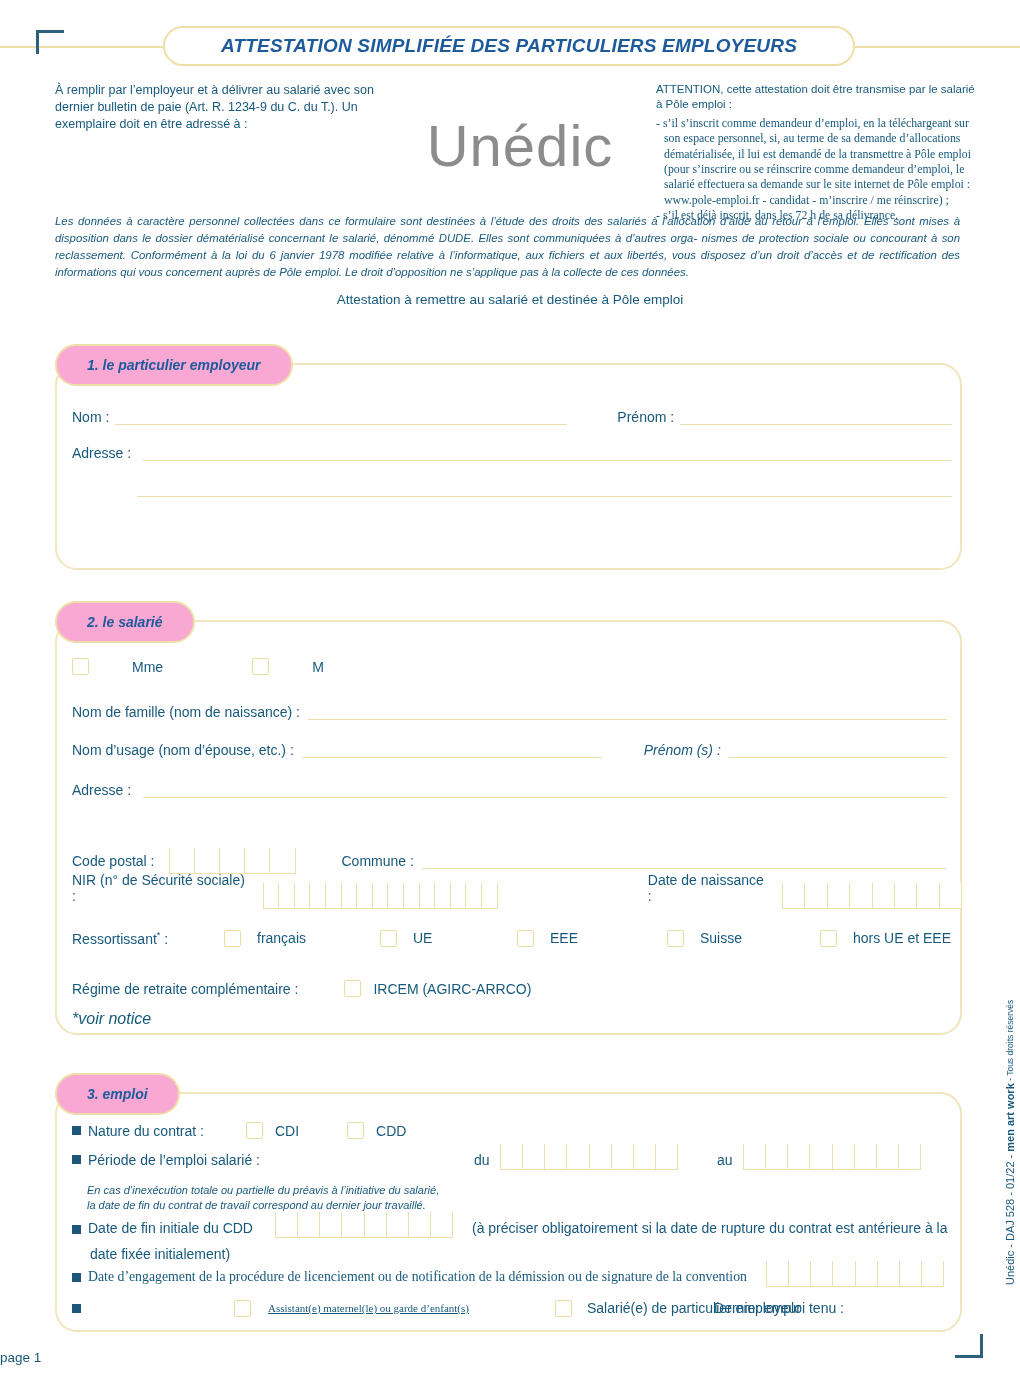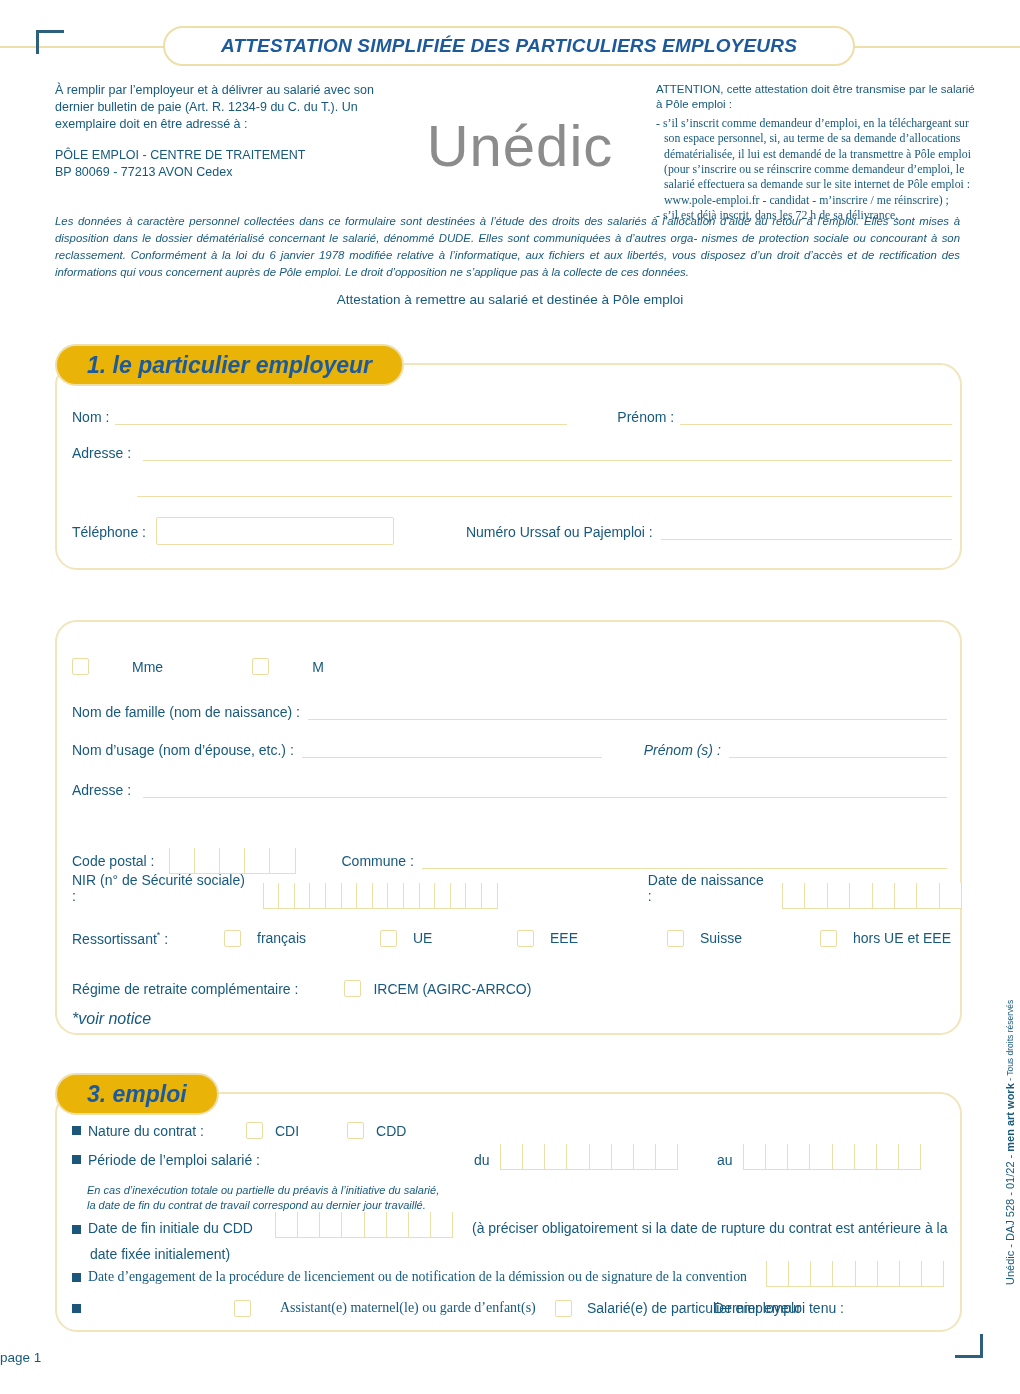--- a/index.html
+++ b/index.html
@@ -31,23 +31,23 @@
         font-weight:400;letter-spacing:1px;}
   .attention{position:absolute;left:656px;top:82px;width:320px;font-size:11.5px;line-height:1.3;}
   .attention .serif-list{font-family:"Liberation Serif",serif;font-size:11.8px;margin-top:4px;}
   .attention .item{padding-left:8px;text-indent:-8px;}
   .privacy{position:absolute;left:55px;top:213px;width:905px;font-size:11.4px;font-style:italic;
            line-height:1.5;text-align:justify;}
   .subtitle{position:absolute;left:0;top:292px;width:1020px;text-align:center;font-size:13.5px;}
 
   
   .sect{position:absolute;left:55px;width:907px;border:2px solid var(--tan-border);border-radius:22px;background:#fff;}
-  .sect-pill{position:absolute;left:-2px;top:-21px;height:42px;background:#eab308;
+  .sect-pill{position:absolute;left:-2px;top:-21px;height:42px;background:#f9a8d4;
              border:2px solid var(--tan);border-radius:24px;display:flex;align-items:center;
-             padding:3px 30px;font-size:23px;font-weight:bold;font-style:italic;color:var(--head-blue);z-index:2;}
+             padding:3px 30px;font-size:14px;font-weight:bold;font-style:italic;color:var(--head-blue);z-index:2;}
   .row{position:absolute;display:flex;align-items:flex-end;font-size:14px;}
   .abs{position:absolute;}
 
   .ul{border-bottom:1.5px solid var(--tan);height:15px;}
   .tel-box{border:1.5px solid var(--tan);border-radius:2px;height:28px;background:#fff;}
 
   .comb{display:flex;height:26px;border-bottom:1.5px solid var(--tan);border-right:1.5px solid var(--tan);background:#fff;}
   .comb .cell{flex:1;border-left:1.5px solid var(--tan);}
 
   .cb{width:17px;height:17px;border:1.5px solid #ecdca2;border-radius:2px;background:#fff;display:inline-block;}
@@ -68,24 +68,20 @@
 <body>
 
 <div class="page">
 
   <div class="top-rule"></div>
   <div class="crop-tl"></div>
   <div class="title-pill">ATTESTATION SIMPLIFIÉE DES PARTICULIERS EMPLOYEURS</div>
 
   <div class="intro-left">
     <div>À remplir par l’employeur et à délivrer au salarié avec son dernier bulletin de paie (Art. R. 1234-9 du C. du T.). Un exemplaire doit en être adressé à :</div>
-    <div class="dest">
-      <div>PÔLE EMPLOI - CENTRE DE TRAITEMENT</div>
-      <div>BP 80069 - 77213 AVON Cedex</div>
-    </div>
   </div>
 
   <div class="logo">Unédic</div>
 
   <div class="attention">
     <div>ATTENTION, cette attestation doit être transmise par le salarié à Pôle emploi :</div>
     <div class="serif-list">
       <div class="item">- s’il s’inscrit comme demandeur d’emploi, en la téléchargeant sur son espace personnel, si, au terme de sa demande d’allocations dématérialisée, il lui est demandé de la transmettre à Pôle emploi (pour s’inscrire ou se réinscrire comme demandeur d’emploi, le salarié effectuera sa demande sur le site internet de Pôle emploi : www.pole-emploi.fr - candidat - m’inscrire / me réinscrire) ;</div>
       <div class="item">- s’il est déjà inscrit, dans les 72 h de sa délivrance.</div>
     </div>
@@ -105,29 +101,24 @@
     </div>
 
     <div class="row" style="left:15px;top:80px;width:880px;">
       <span>Adresse :</span>
       <span class="ul" style="flex:1;margin-left:12px;"></span>
     </div>
     <div class="row" style="left:15px;top:117px;width:880px;">
       <span class="ul" style="flex:1;margin-left:65px;"></span>
     </div>
 
-    <div class="row" style="left:15px;top:152px;width:880px;align-items:flex-end;">
-      <span style="padding-bottom:5px;">Téléphone :</span>
-      <span class="tel-box" style="width:238px;margin-left:10px;"></span>
-      <span style="margin-left:72px;padding-bottom:5px;">Numéro Urssaf ou Pajemploi :</span>
-      <span class="ul" style="flex:1;margin-left:8px;margin-bottom:5px;"></span>
-    </div>
   </div>
 
   <div class="sect" style="top:620px;height:415px;">
+    <div class="sect-pill">2. le salarié</div>
 
     <div class="row" style="left:15px;top:36px;align-items:center;gap:31px;">
       <span class="cb"></span>
       <span class="cb-lbl">Mme</span>
       <span class="cb" style="margin-left:58px;"></span>
       <span class="cb-lbl">M</span>
     </div>
 
     <div class="row" style="left:15px;top:82px;width:875px;">
       <span>Nom de famille (nom de naissance) :</span>
@@ -284,21 +275,21 @@
           <div class="cell"></div>
           <div class="cell"></div>
           <div class="cell"></div>
         </span>
     </div>
 
     <div class="row" style="left:15px;top:206px;width:772px;align-items:center;justify-content:space-between;">
       <span class="sq"></span>
       <span>Dernier emploi tenu :</span>
       <span class="cb abs" style="left:162px;"></span>
-      <span class="serif abs" style="left:208px;font-size:14px;">Assistant(e) maternel(le) ou garde d’enfant(s)</span>
+      <span class="serif abs" style="left:196px;font-size:11px;text-decoration:underline;">Assistant(e) maternel(le) ou garde d’enfant(s)</span>
       <span class="cb abs" style="left:483px;"></span>
       <span class="abs" style="left:515px;">Salarié(e) de particulier employeur</span>
     </div>
   </div>
 
   <div class="credit">
     <span>Unédic - DAJ 528 - 01/22 - </span><span class="b">men art work</span><span class="sm"> - Tous droits réservés</span>
   </div>
 
   <div class="footer">page 1</div>

